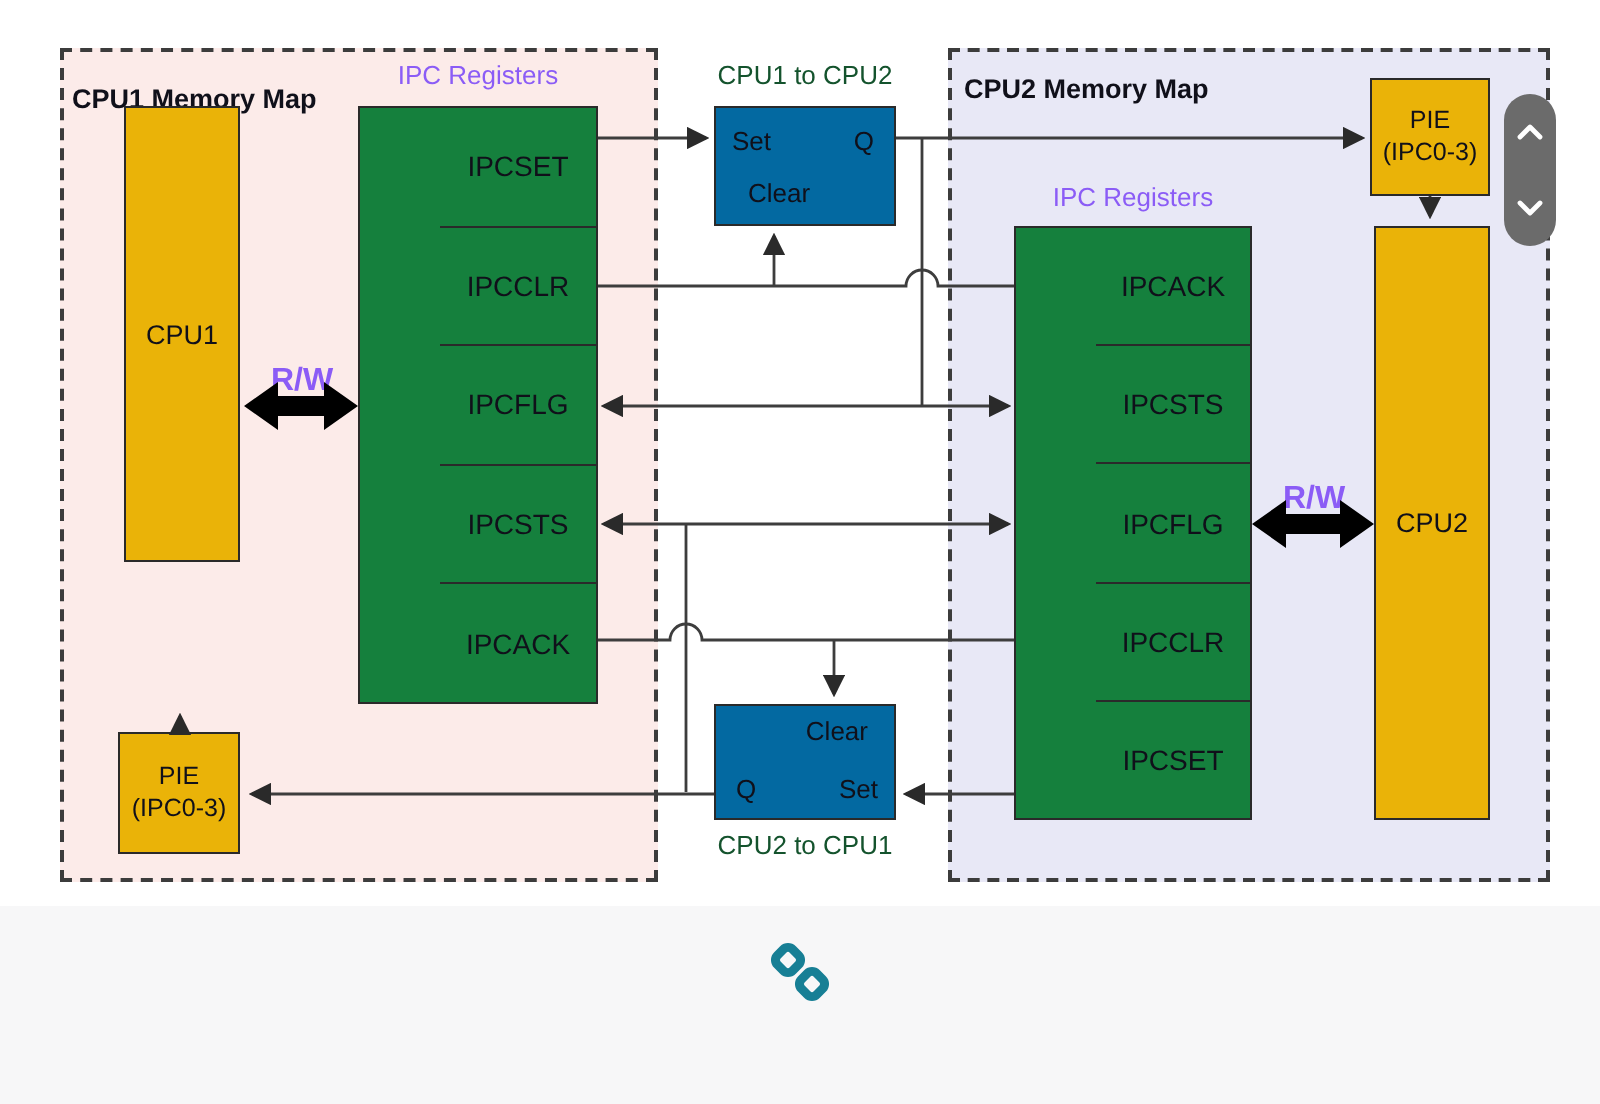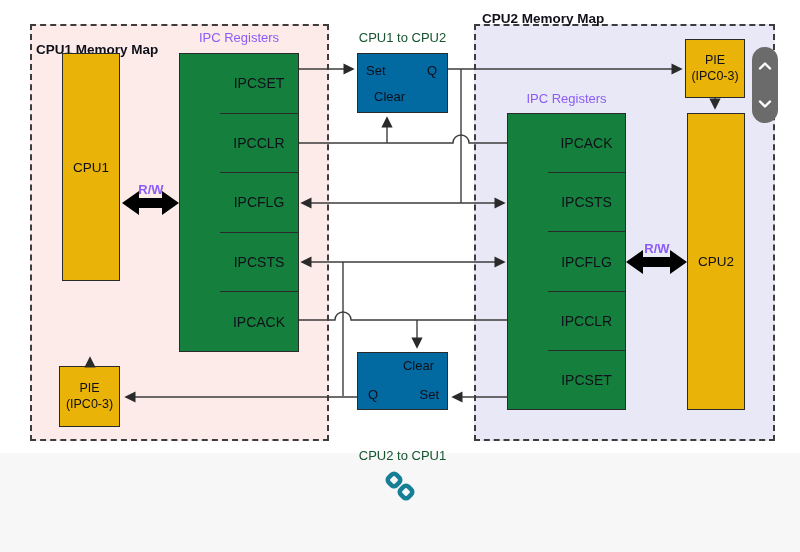--- a/index.html
+++ b/index.html
@@ -5,59 +5,59 @@
   html,body { margin:0; padding:0; background:#f7f7f8; font-family:"Liberation Sans", sans-serif; }
   .page { position:relative; width:800px; height:552px; background:#f7f7f8; overflow:hidden; }
   .canvas { position:absolute; left:0; top:0; width:800px; height:453px; background:#ffffff; }
 
   .region { position:absolute; border:2px dashed #3c3c3c; box-sizing:border-box; }
   .region-cpu1 { left:30px; top:24px; width:299px; height:417px; background:#fcebe9; }
   .region-cpu2 { left:474px; top:24px; width:301px; height:417px; background:#e8e8f6; }
 
   .region-title { position:absolute; font-weight:bold; font-size:13.5px; color:#10101a; white-space:nowrap; }
   .title-cpu1 { left:36px; top:42px; }
-  .title-cpu2 { left:482px; top:11px; }
+  .title-cpu2 { left:482px; top:37px; }
 
   .box { position:absolute; border:1.5px solid #2a2a2a; background:#eab308; box-sizing:border-box;
          display:flex; align-items:center; justify-content:center; font-size:13.5px; color:#10101a; }
   .cpu1-box { left:62px; top:53px; width:58px; height:228px; }
   .cpu2-box { left:687px; top:113px; width:58px; height:297px; }
   .pie-box { flex-direction:column; font-size:12.5px; line-height:1.25; text-align:center; }
   .pie1 { left:59px; top:366px; width:61px; height:61px; }
   .pie2 { left:685px; top:39px; width:60px; height:59px; }
 
   .stack { position:absolute; border:1.5px solid #2a2a2a; background:#15803d; box-sizing:border-box;
            display:flex; flex-direction:column;padding-left:40px; }
   .stack1 { left:179px; top:53px; width:120px; height:299px; }
   .stack2 { left:507px; top:113px; width:119px; height:297px; }
   .stack .cell { flex:1; display:flex; align-items:center; justify-content:center;
                  border-bottom:1.5px solid #2a2a2a; font-size:14px; color:#10101a; }
   .stack .cell:last-child { border-bottom:none; }
 
   .small-label { position:absolute; font-size:13px; color:#8b5cf6; text-align:center; white-space:nowrap; }
   .ipcreg1-label { left:179px; top:30px; width:120px; }
   .ipcreg2-label { left:507px; top:91px; width:119px; }
-  .rw-label { font-weight:bold; font-size:13px; }
+  .rw-label { font-weight:bold; font-size:16px; }
   .rw1-label { left:128px; top:182px; width:46px; }
   .rw2-label { left:634px; top:241px; width:46px; }
 
   .ff { position:absolute; border:1.5px solid #2a2a2a; background:#0369a1; box-sizing:border-box;
         font-size:13px; color:#10101a;text-decoration:underline; }
   .ff-top { left:357px; top:53px; width:91px; height:60px; }
   .ff-bottom { left:357px; top:352px; width:91px; height:58px; }
   .ff span { position:absolute; }
   .ff-top .set { left:8px; top:9px; }
   .ff-top .q { right:10px; top:9px; }
   .ff-top .clear { left:16px; top:35px; }
   .ff-bottom .clear { right:13px; top:5px; }
   .ff-bottom .q { left:10px; bottom:7px; }
   .ff-bottom .set { right:8px; bottom:7px; }
   .ff-title { position:absolute; font-size:13px; color:#14532d; text-align:center; width:125px; left:340px; }
   .ff-top-title { top:30px; }
-  .ff-bottom-title { top:415px;margin-top:33px; }
+  .ff-bottom-title { top:415px; }
 
   .overlay { position:absolute; left:0; top:0; pointer-events:none; }
 
   .scroll-widget { position:absolute; left:752px; top:47px; width:26px; height:76px;
                    background:#6b6b6b; border-radius:13px; display:flex; flex-direction:column; }
   .scroll-btn { flex:1; display:flex; align-items:center; justify-content:center; cursor:pointer;
                 background:transparent; border:none; padding:0; }
 
   .caption-row { position:absolute; left:0; top:452px; width:800px; height:64px;
                  display:flex; align-items:center; justify-content:center; gap:16px; }

